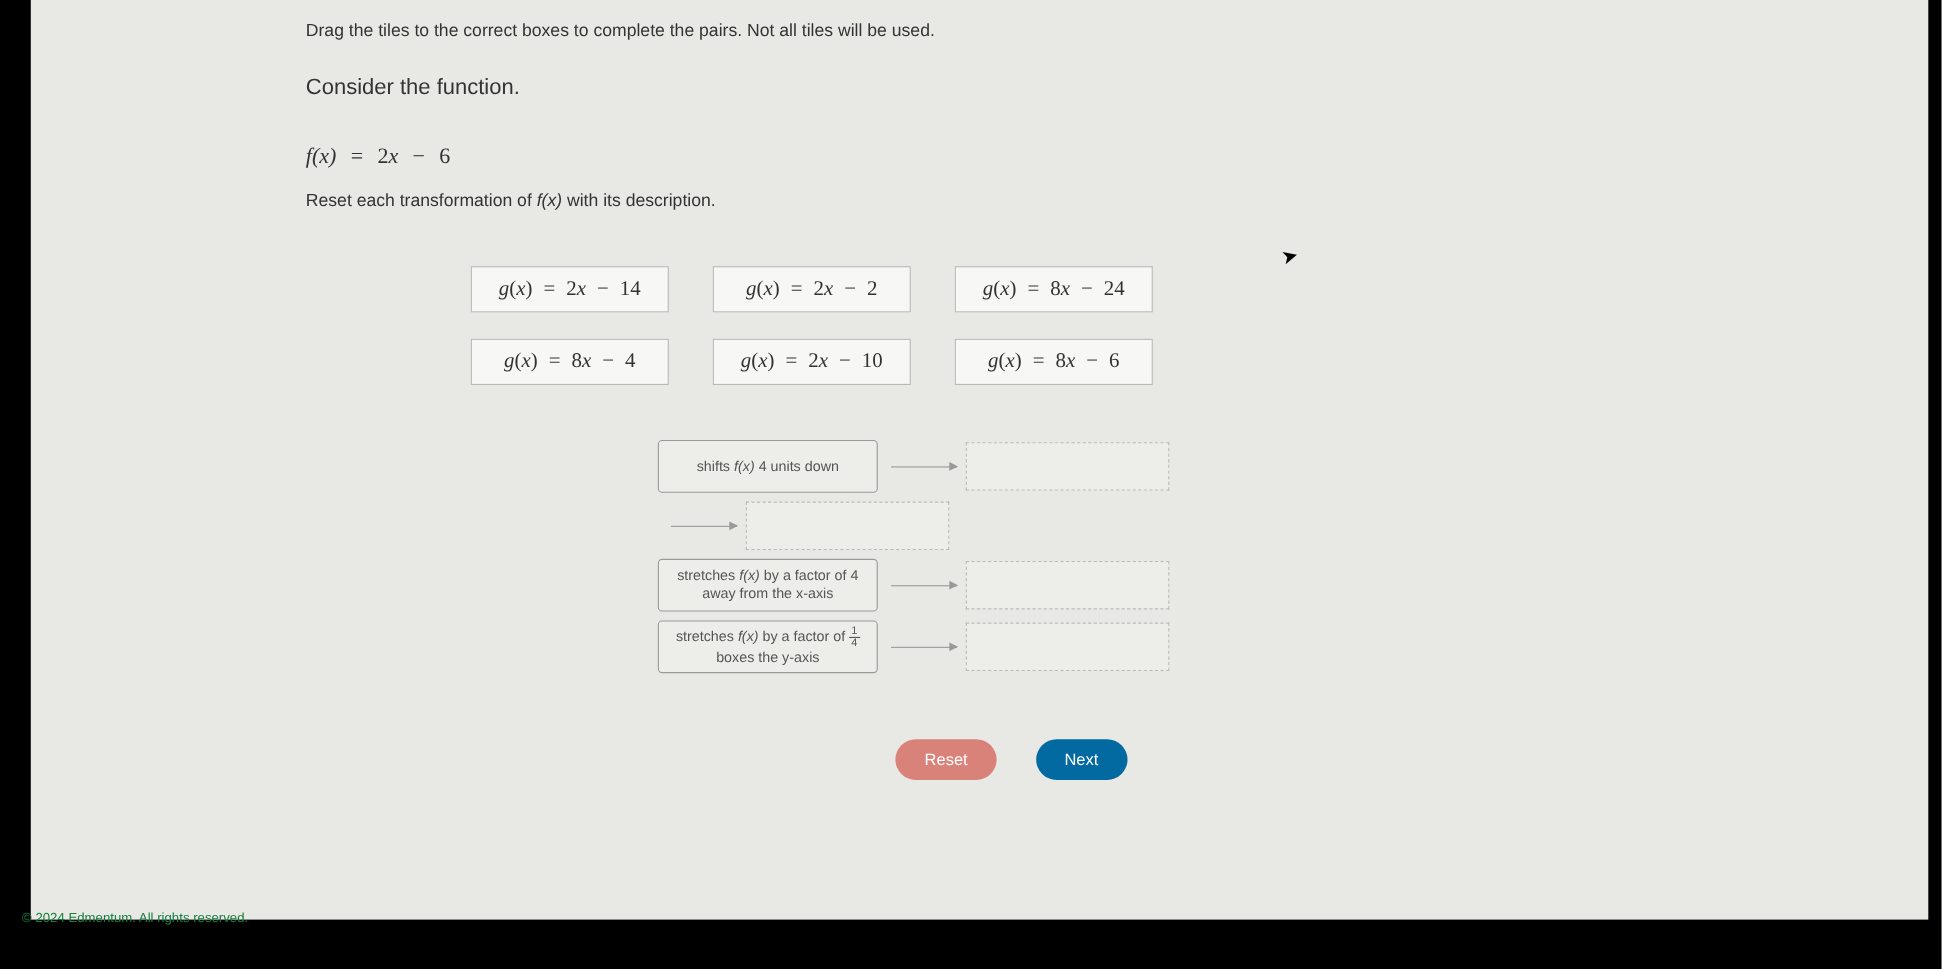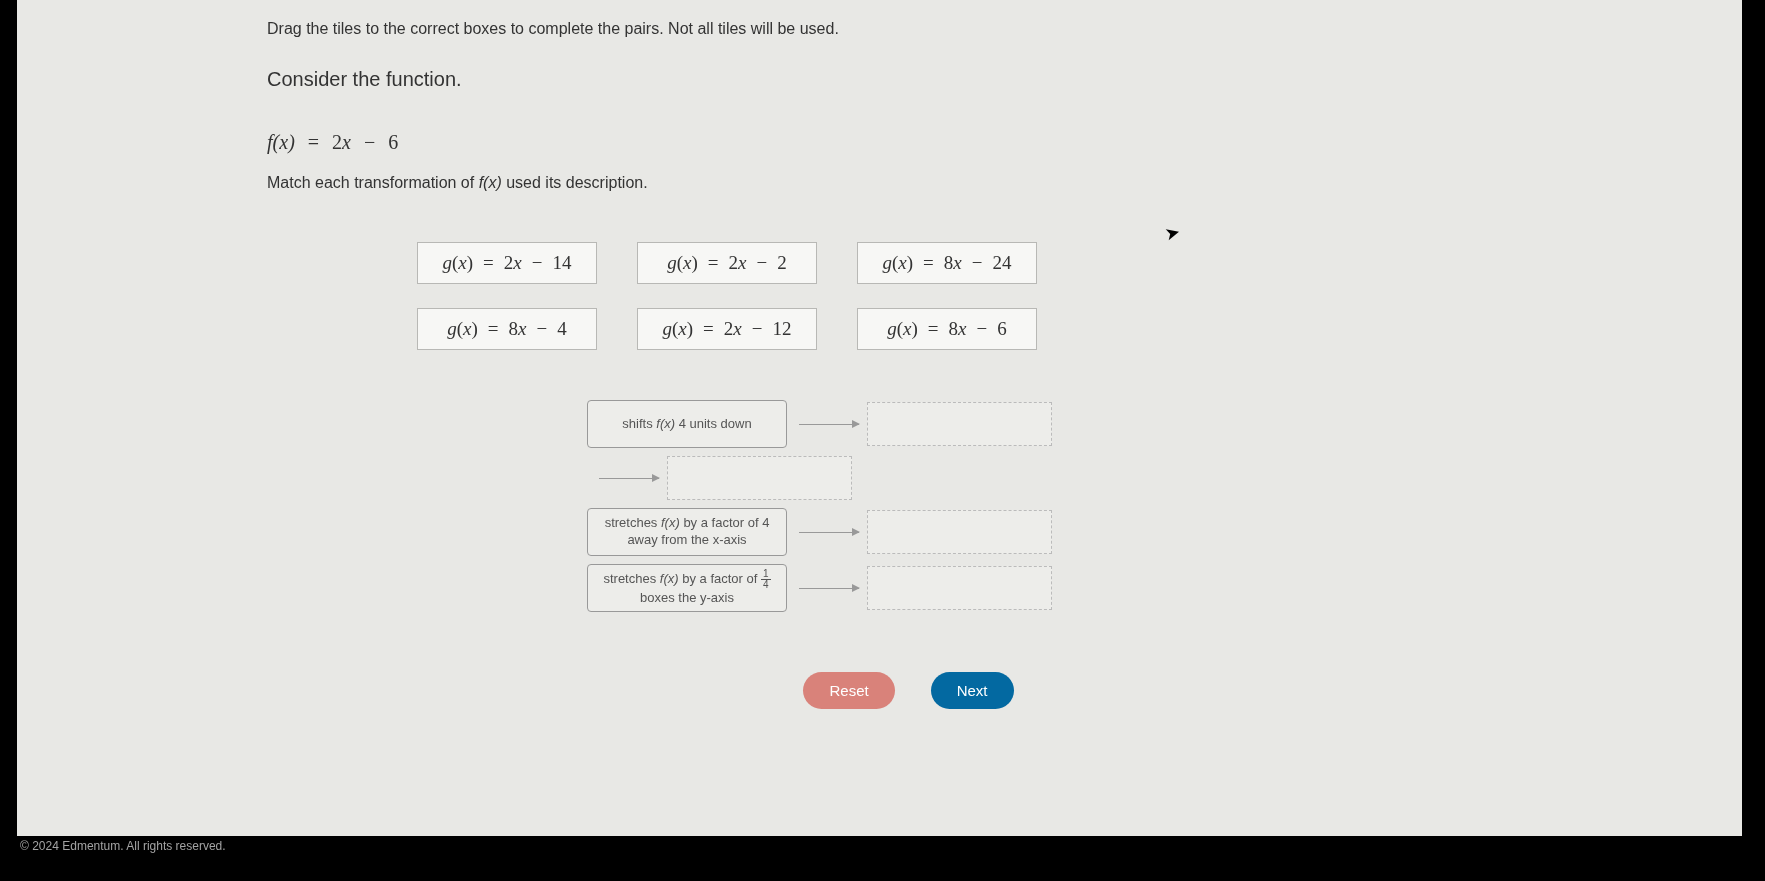--- a/index.html
+++ b/index.html
@@ -6,21 +6,21 @@
 body {
   font-family: Arial, Helvetica, sans-serif;
   background: #000;
   width: 1765px;
   height: 881px;
   position: relative;
   overflow: hidden;
 }
 .page {
   position: absolute;
-  left: 17px;
+  left: 28px;
   top: 0;
   width: 1725px;
   height: 836px;
   background: #e8e8e5;
   padding: 20px 92px 20px 250px;
 }
 .instruction { font-size: 16px; color: #333; margin-bottom: 30px; }
 .consider { font-size: 20px; color: #333; margin-bottom: 40px; }
 .formula {
   font-size: 20px;
@@ -122,23 +122,23 @@
   border-radius: 20px;
   font-size: 15px;
   color: #fff;
   cursor: pointer;
 }
 .btn-reset { background: #d9827a; }
 .btn-next { background: #0369a1; }
 .copyright {
   position: absolute;
   left: 20px;
-  bottom: 28px;
+  bottom: 40px;
   font-size: 12px;
-  color: #a3a3a3;
+  color: #15803d;
 }
 .cursor {
   position: absolute;
   left: 1165px;
   top: 222px;
   font-size: 18px;
   color: #000;
   transform: rotate(-15deg);
 }
 </style>
@@ -152,41 +152,41 @@
 
   <div class="formula">
     <span class="fn">f</span>(<span class="fn">x</span>)
     <span class="eq">=</span>
     <span class="num">2</span><span class="fn">x</span>
     <span class="eq">−</span>
     <span class="num">6</span>
   </div>
 
   <p class="match">
-    <span>Match each transformation of </span><span class="fxi">f(x)</span><span> used its description.</span>
+    <span>Reset each transformation of </span><span class="fxi">f(x)</span><span> with its description.</span>
   </p>
 
   <div class="tiles-area">
     <div class="tile-row">
       <div class="tile">
         <span class="fn">g</span>(<span class="var">x</span>)<span class="eq">=</span><span>2</span><span class="var">x</span><span class="minus">−</span><span>14</span>
       </div>
       <div class="tile">
         <span class="fn">g</span>(<span class="var">x</span>)<span class="eq">=</span><span>2</span><span class="var">x</span><span class="minus">−</span><span>2</span>
       </div>
       <div class="tile">
         <span class="fn">g</span>(<span class="var">x</span>)<span class="eq">=</span><span>8</span><span class="var">x</span><span class="minus">−</span><span>24</span>
       </div>
     </div>
     <div class="tile-row">
       <div class="tile">
         <span class="fn">g</span>(<span class="var">x</span>)<span class="eq">=</span><span>8</span><span class="var">x</span><span class="minus">−</span><span>4</span>
       </div>
       <div class="tile">
-        <span class="fn">g</span>(<span class="var">x</span>)<span class="eq">=</span><span>2</span><span class="var">x</span><span class="minus">−</span><span>12</span>
+        <span class="fn">g</span>(<span class="var">x</span>)<span class="eq">=</span><span>2</span><span class="var">x</span><span class="minus">−</span><span>10</span>
       </div>
       <div class="tile">
         <span class="fn">g</span>(<span class="var">x</span>)<span class="eq">=</span><span>8</span><span class="var">x</span><span class="minus">−</span><span>6</span>
       </div>
     </div>
   </div>
 
   <div class="pairs">
     <div class="pair-row">
       <div class="desc-box">

